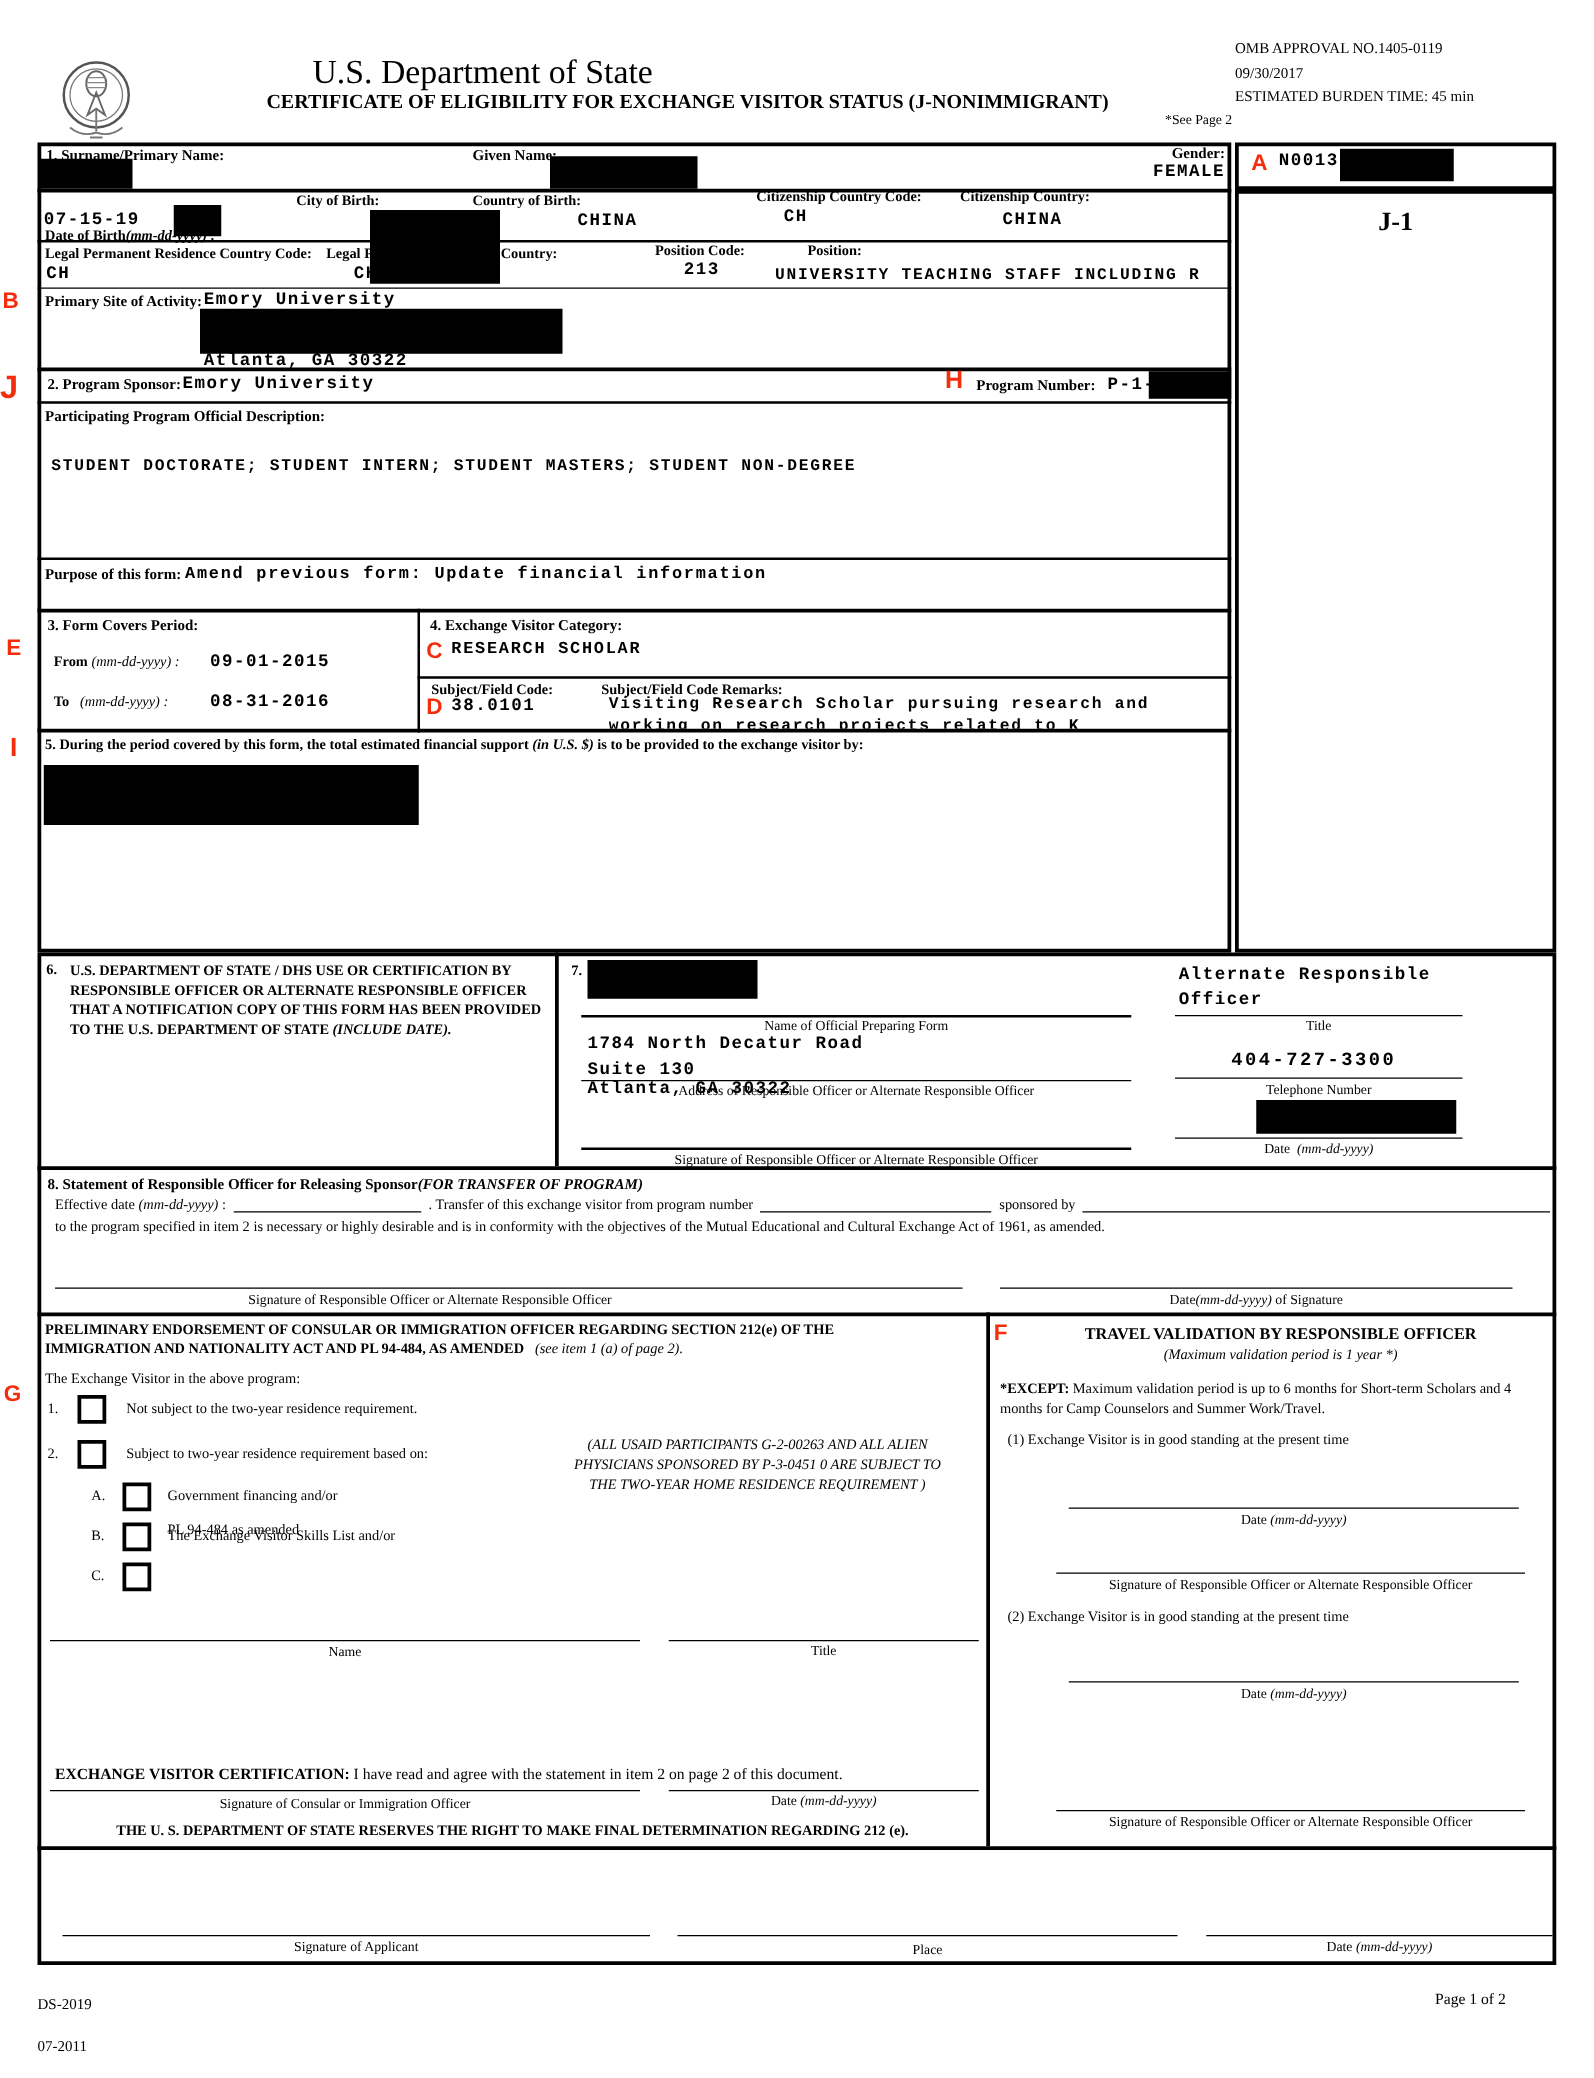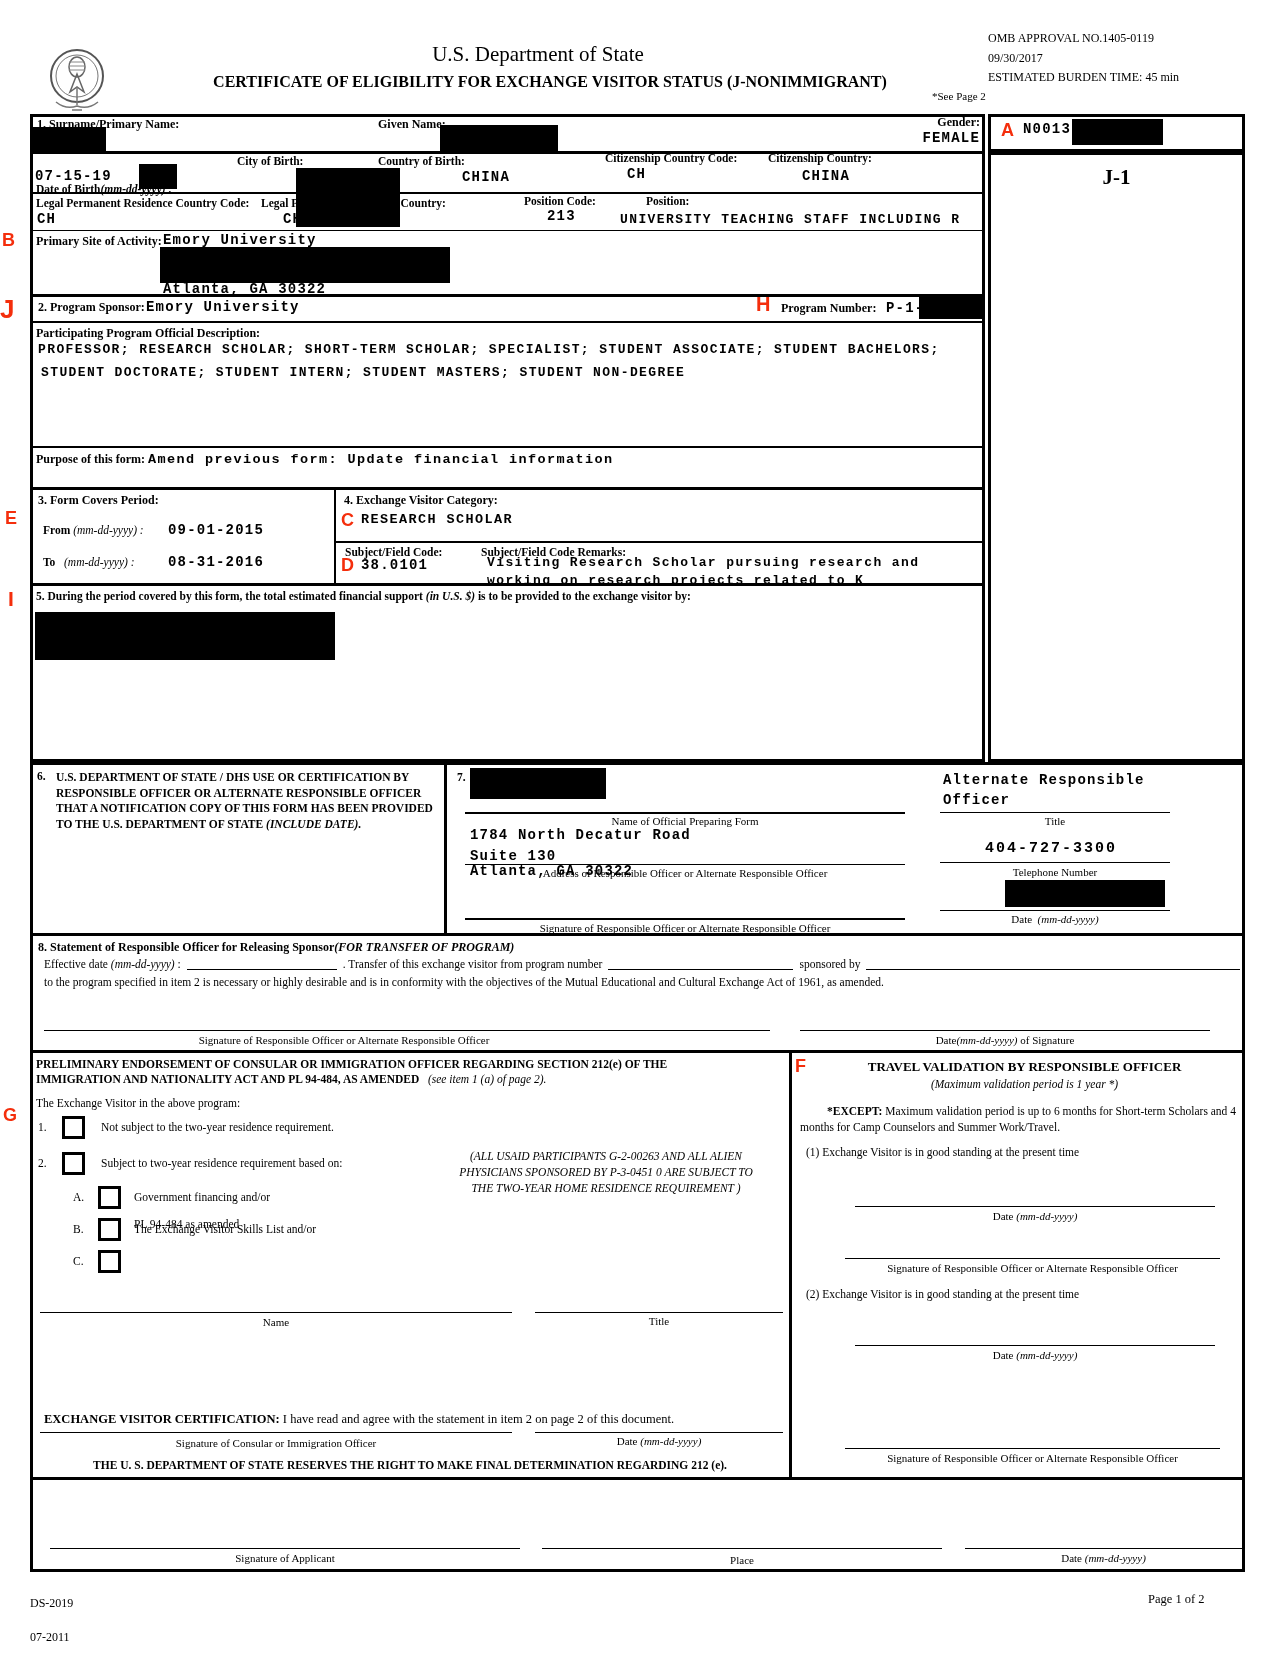--- a/index.html
+++ b/index.html
@@ -35,21 +35,21 @@
   <svg class="abs" style="left:36px;top:40px;" width="82" height="82" viewBox="0 0 82 82">
     <circle cx="41" cy="36" r="26" fill="none" stroke="#555" stroke-width="2"></circle>
     <circle cx="41" cy="36" r="21" fill="none" stroke="#777" stroke-width="1"></circle>
     <ellipse cx="41" cy="27" rx="8" ry="10" fill="none" stroke="#666" stroke-width="1.5"></ellipse>
     <path d="M41 34 L34 52 L41 47 L48 52 Z" fill="none" stroke="#666" stroke-width="1.5"></path>
     <path d="M20 62 Q30 70 41 66 Q52 70 62 62" fill="none" stroke="#777" stroke-width="1.5"></path>
     <path d="M33 22 h16 M33 26 h16 M33 30 h16" stroke="#888" stroke-width="1"></path>
     <path d="M41 47 v18 M36 70 h10" stroke="#777" stroke-width="1.5"></path>
   </svg>
 
-  <div class="abs" style="left:238px;top:42px;width:600px;text-align:center;font-size:21px;">U.S. Department of State</div>
+  <div class="abs" style="left:250px;top:42px;width:600px;font-size:27px;">U.S. Department of State</div>
   <div class="abs" style="left:130px;top:73px;width:840px;text-align:center;font-size:16px;font-weight:bold;">CERTIFICATE OF ELIGIBILITY FOR EXCHANGE VISITOR STATUS (J-NONIMMIGRANT)</div>
 
   <div class="abs plain" style="left:988px;top:31px;font-size:12px;">OMB APPROVAL NO.1405-0119</div>
   <div class="abs plain" style="left:988px;top:51px;font-size:12px;">09/30/2017</div>
   <div class="abs plain" style="left:988px;top:70px;font-size:12px;">ESTIMATED BURDEN TIME: 45 min</div>
   <div class="abs plain" style="left:932px;top:90px;font-size:11px;">*See Page 2</div>
 
   <div class="box3" style="left:30px;top:114px;width:955px;height:648px;"></div>
 
   <div class="hline" style="left:30px;top:151px;width:955px;height:3px;"></div>
@@ -101,21 +101,20 @@
 
   <div class="marker" style="left:0px;top:296px;font-size:26px;">J</div>
   <div class="abs lbl2" style="left:38px;top:300px;">2.  Program Sponsor:</div>
   <div class="abs mono14" style="left:146px;top:299px;">Emory University</div>
   <div class="marker" style="left:756px;top:294px;font-size:20px;">H</div>
   <div class="abs lbl2" style="left:781px;top:301px;">Program Number:</div>
   <div class="abs mono14" style="left:886px;top:300px;">P-1-</div>
   <div class="redact" style="left:919px;top:297px;width:66px;height:22px;"></div>
 
   <div class="abs lbl2" style="left:36px;top:326px;">Participating Program Official Description:</div>
-  <div class="abs mono" style="left:38px;top:342px;">PROFESSOR; RESEARCH SCHOLAR; SHORT-TERM SCHOLAR; SPECIALIST; STUDENT ASSOCIATE; STUDENT BACHELORS;</div>
   <div class="abs mono" style="left:41px;top:365px;">STUDENT DOCTORATE; STUDENT INTERN; STUDENT MASTERS; STUDENT NON-DEGREE</div>
 
   <div class="abs lbl2" style="left:36px;top:452px;">Purpose of this form:</div>
   <div class="abs mono" style="left:148px;top:452px;font-size:13.5px;">Amend previous form: Update financial information</div>
 
   <div class="marker" style="left:5px;top:509px;">E</div>
   <div class="abs lbl2" style="left:38px;top:493px;">3.  Form Covers Period:</div>
   <div class="abs lbl" style="left:43px;top:524px;">
     <span>From</span>
     <span class="ital" style="font-weight:normal;">(mm-dd-yyyy) :</span>
@@ -253,21 +252,21 @@
   <div class="abs cap" style="left:535px;top:1435px;width:248px;">
     <span>Date </span><span class="ital">(mm-dd-yyyy)</span>
   </div>
 
   <div class="abs" style="left:32px;top:1459px;width:756px;text-align:center;font-size:11.5px;font-weight:bold;font-family:'Liberation Serif',serif;">THE U. S. DEPARTMENT OF STATE RESERVES THE RIGHT TO MAKE FINAL DETERMINATION REGARDING 212 (e).</div>
 
   <div class="marker" style="left:795px;top:1057px;">F</div>
   <div class="abs" style="left:812px;top:1059px;width:425px;text-align:center;font-size:13px;font-weight:bold;font-family:'Liberation Serif',serif;">TRAVEL VALIDATION BY RESPONSIBLE OFFICER</div>
   <div class="abs ital ctr" style="left:812px;top:1078px;width:425px;font-size:11.5px;font-family:'Liberation Serif',serif;">(Maximum validation period is 1 year *)</div>
   <div class="abs" style="left:800px;top:1103px;width:436px;font-size:11.5px;line-height:16px;font-family:'Liberation Serif',serif;">
-    <span style="font-weight:bold;margin-left:27px;">*EXCEPT:</span><span>  Maximum validation period is up to 6 months for Short-term Scholars and 4 months for Camp Counselors and Summer Work/Travel.</span>
+    <span style="font-weight:bold;">*EXCEPT:</span><span>  Maximum validation period is up to 6 months for Short-term Scholars and 4 months for Camp Counselors and Summer Work/Travel.</span>
   </div>
   <div class="abs plain" style="left:806px;top:1146px;">(1)   Exchange Visitor is in good standing at the present time</div>
 
   <div class="sigthin" style="left:855px;top:1206px;width:360px;"></div>
   <div class="abs cap" style="left:855px;top:1210px;width:360px;">
     <span>Date  </span><span class="ital">(mm-dd-yyyy)</span>
   </div>
   <div class="sigthin" style="left:845px;top:1258px;width:375px;"></div>
   <div class="abs cap" style="left:845px;top:1262px;width:375px;">Signature of Responsible Officer or Alternate Responsible Officer</div>
 

